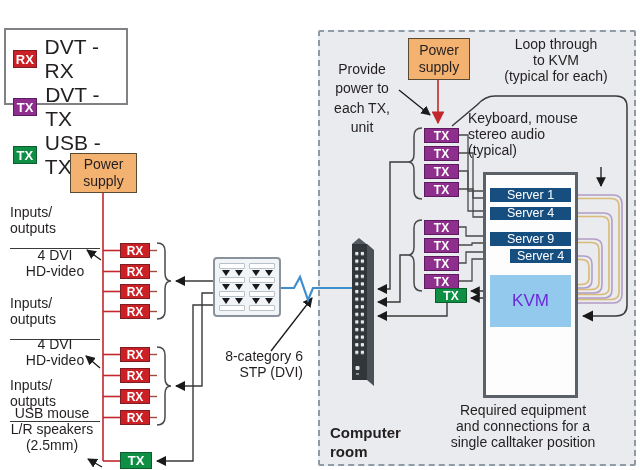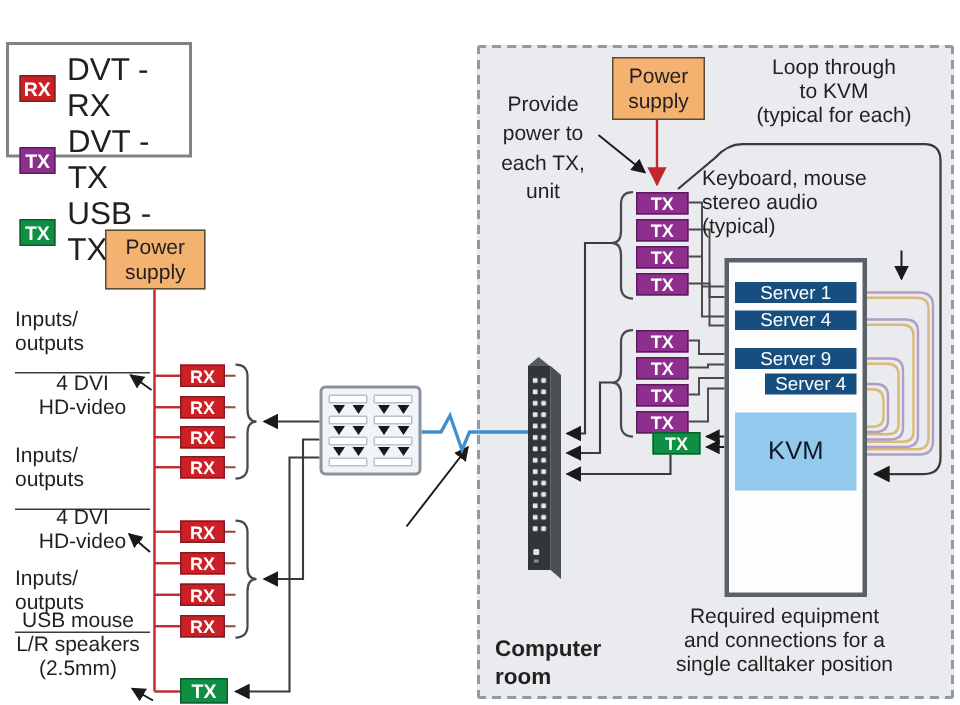--- a/index.html
+++ b/index.html
@@ -32,21 +32,21 @@
   .dev{box-sizing:border-box;display:flex;align-items:center;justify-content:center;
     color:#fff;font-weight:bold;font-size:12px;line-height:1;}
   .dev.rx{background:#cb2026;border:1.5px solid #7f1d22;width:30px;height:15px;}
   .dev.txp{background:#8e2f8e;border:1.5px solid #5c1b5e;width:35px;height:15px;}
   .dev.txg{background:#0e8f44;border:1.5px solid #0a5e2e;}
   
   .rack{left:483px;top:172px;width:95px;height:226px;box-sizing:border-box;
     border:3.5px solid #5b6168;background:#fdfdfe;}
   .server{position:absolute;left:4px;right:4px;background:#174e80;color:#fff;
     font-weight:normal;font-size:12.5px;display:flex;align-items:center;justify-content:center;}
-  .kvm{position:absolute;left:4px;right:4px;background:#92c9ed;color:#0f172a;
+  .kvm{position:absolute;left:4px;right:4px;background:#92c9ed;color:#6d28d9;
     font-size:17px;display:flex;align-items:center;justify-content:center;}
   
   .plate{left:213px;top:257px;width:68px;height:60px;box-sizing:border-box;
     border:2px solid #8a939b;border-radius:4px;background:#f2f5f7;
     display:flex;gap:4px;padding:4px;}
   .plate-col{flex:1;display:flex;flex-direction:column;justify-content:space-between;}
   .slot{height:4px;background:#fff;border:1px solid #b9c2c8;border-radius:1px;}
   .jacks{display:flex;justify-content:space-around;align-items:center;}
   .jack{width:0;height:0;border-left:4.5px solid transparent;border-right:4.5px solid transparent;
     border-top:6px solid #17191c;}
@@ -251,20 +251,22 @@
         </div>
       <div class="slot"></div>
       <div class="jacks">
           <div class="jack"></div>
           <div class="jack"></div>
         </div>
       <div class="slot"></div>
     </div>
   </div>
 
+  <div class="abs ann pre" style="left:200px;top:348px;width:103px;text-align:right;">8-category 6
+STP (DVI)</div>
 
   <div class="abs ann pre" style="left:322px;top:60px;width:80px;text-align:center;line-height:1.38;">Provide
 power to
 each TX,
 unit</div>
   <div class="abs ann pre" style="left:478px;top:36px;width:156px;text-align:center;">Loop through
 to KVM
 (typical for each)</div>
   <div class="abs ann pre" style="left:468px;top:110px;width:160px;text-align:left;">Keyboard, mouse
 stereo audio

